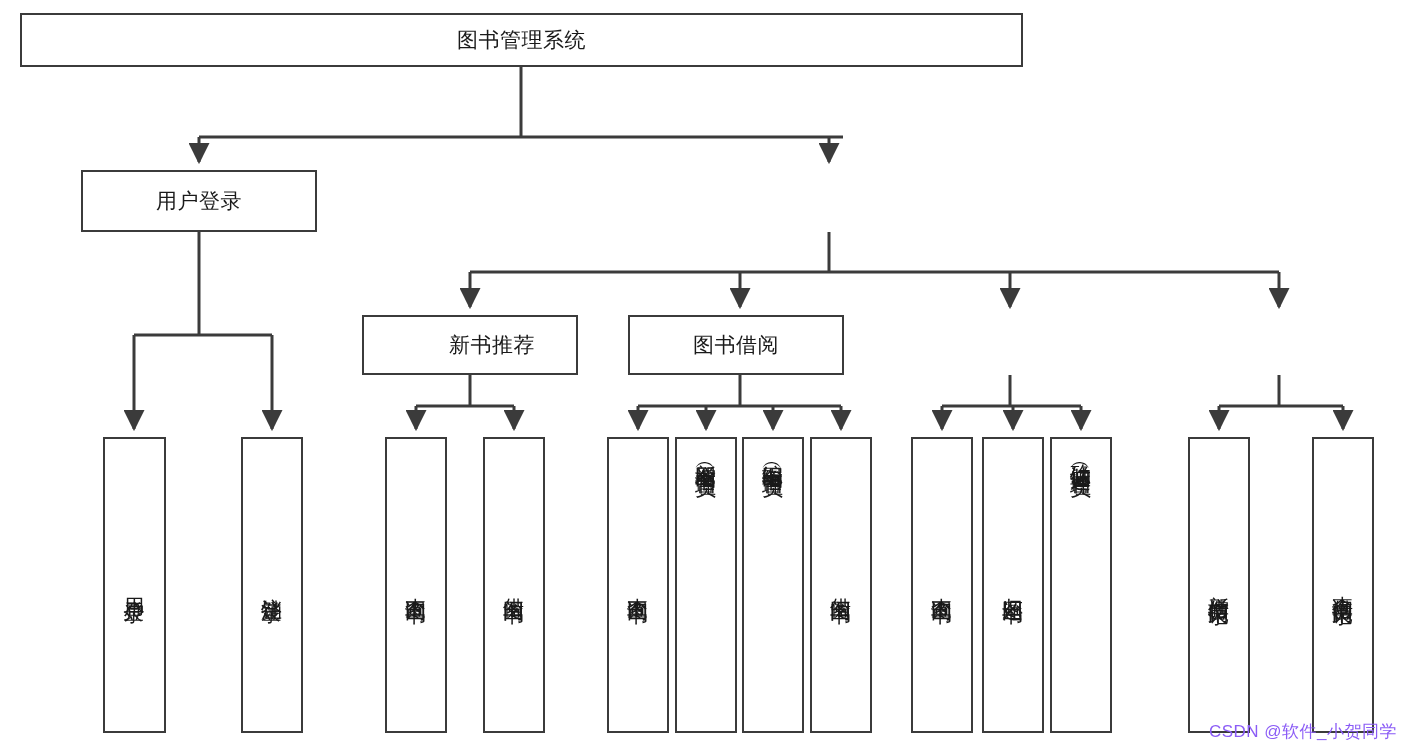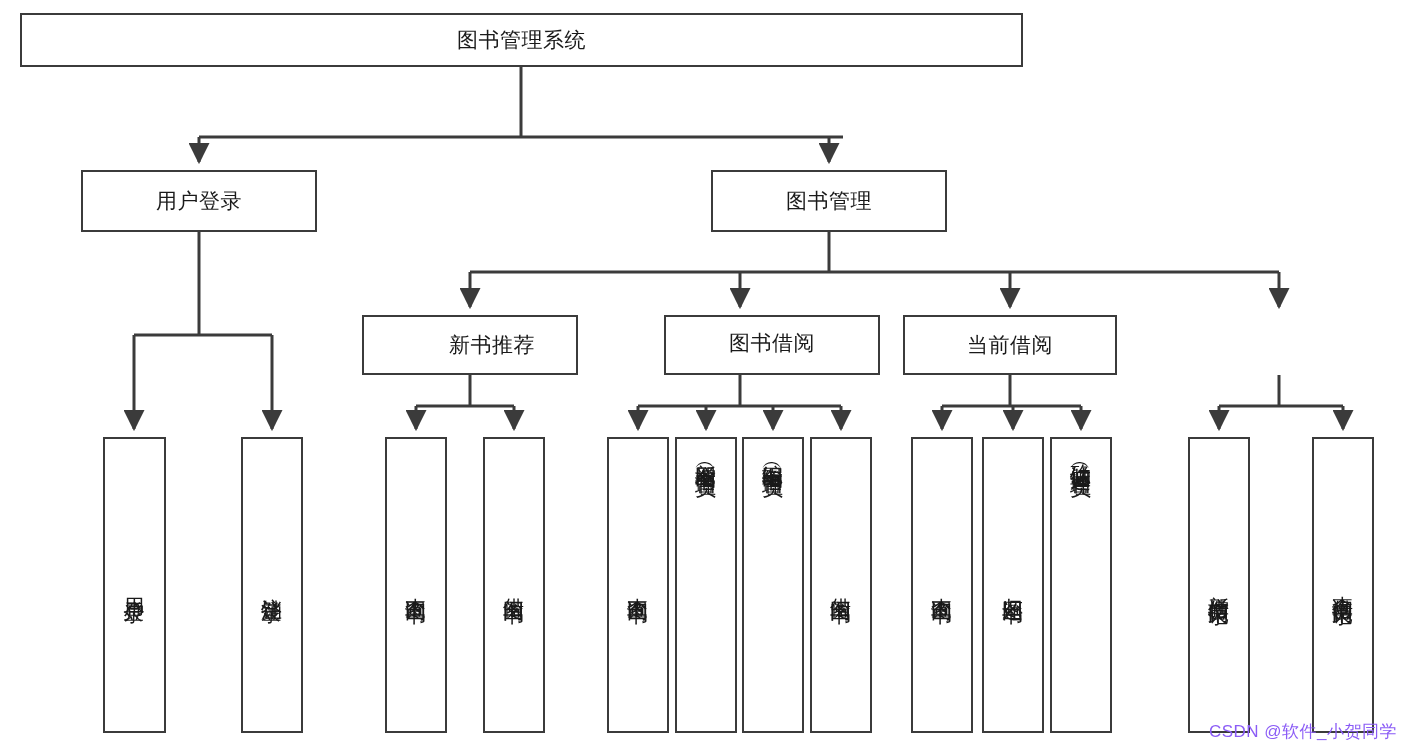--- a/index.html
+++ b/index.html
@@ -125,32 +125,26 @@
     </g>
   </svg>
 
   <div class="node horiz" id="root-node" style="left: 20px; top: 13px; width: 1003px; height: 54px;">
     <span class="lbl">图书管理系统</span>
   </div>
 
   <div class="node horiz" id="lv1-0" style="left: 81px; top: 170px; width: 236px; height: 62px;">
     <span class="lbl">用户登录</span>
   </div>
-  <div class="node horiz" id="lv1-1" style="left: 711px; top: 170px; width: 236px; height: 62px;">
-    <span class="lbl">图书管理</span>
-  </div>
 
   <div class="node horiz" id="lv2-0" style="left: 362px; top: 315px; width: 216px; height: 60px; padding-left: 44px;">
     <span class="lbl">新书推荐</span>
   </div>
-  <div class="node horiz" id="lv2-1" style="left: 664px; top: 315px; width: 216px; height: 60px; font-family: Liberation Mono, monospace;">
+  <div class="node horiz" id="lv2-1" style="left: 628px; top: 315px; width: 216px; height: 60px;">
     <span class="lbl">图书借阅</span>
-  </div>
-  <div class="node horiz" id="lv2-2" style="left: 903px; top: 315px; width: 214px; height: 60px;">
-    <span class="lbl">当前借阅</span>
   </div>
 
   <div class="node vert centered" id="leaf-0" style="left: 103px; top: 437px; width: 63px; height: 296px;">
     <span class="lbl">用户登录</span>
   </div>
   <div class="node vert centered" id="leaf-1" style="left: 241px; top: 437px; width: 62px; height: 296px;">
     <span class="lbl">注销登录</span>
   </div>
   <div class="node vert centered" id="leaf-2" style="left: 385px; top: 437px; width: 62px; height: 296px;">
     <span class="lbl">查询图书</span>

